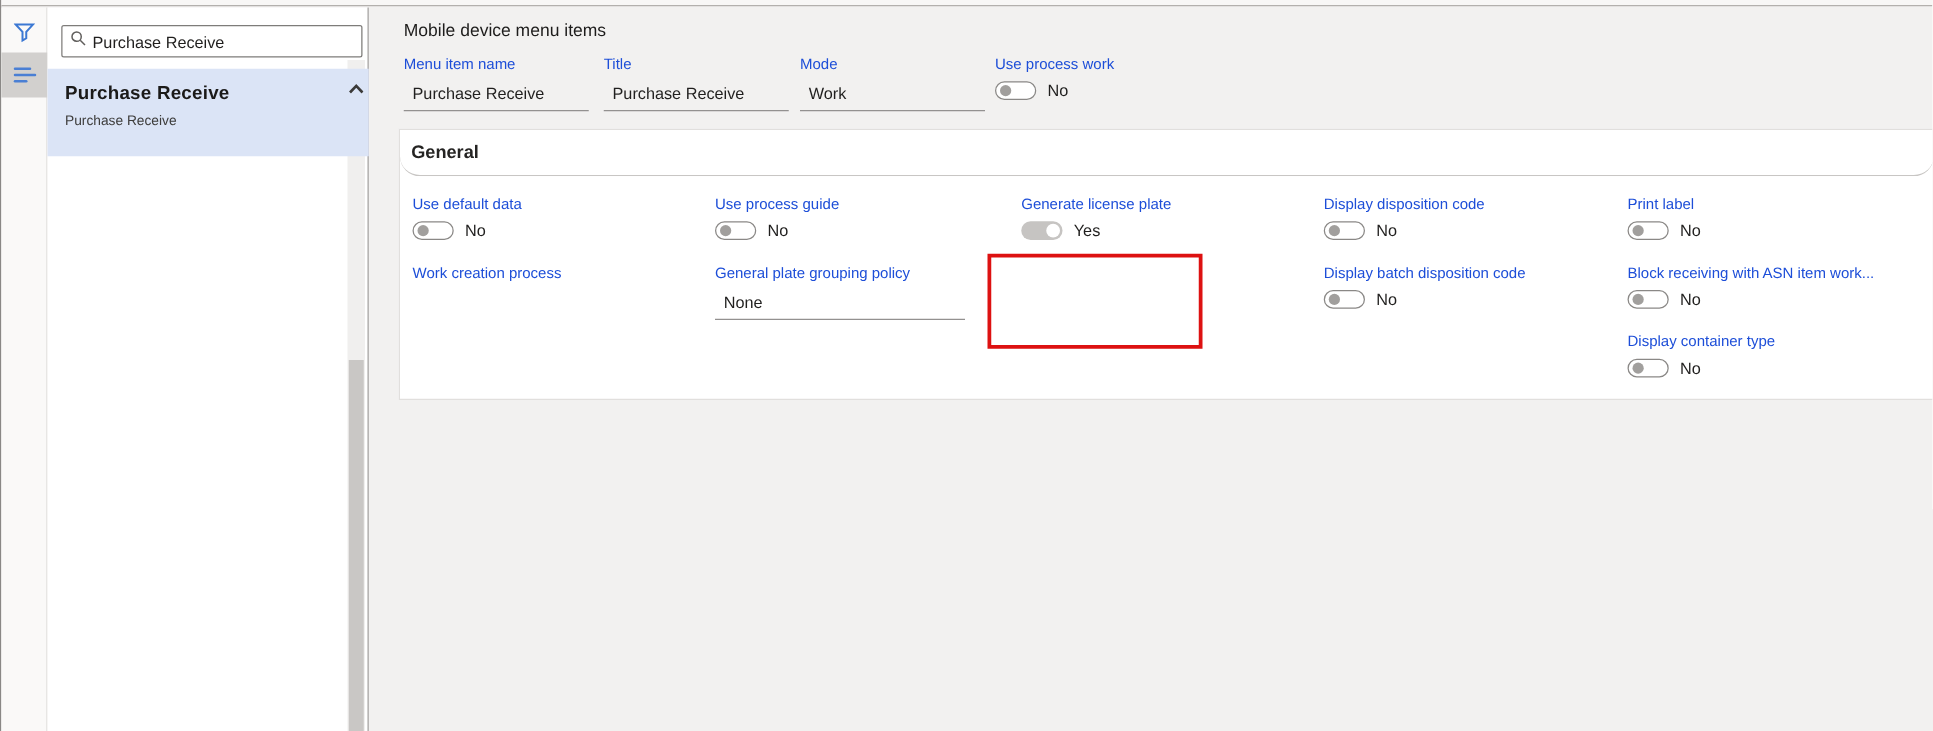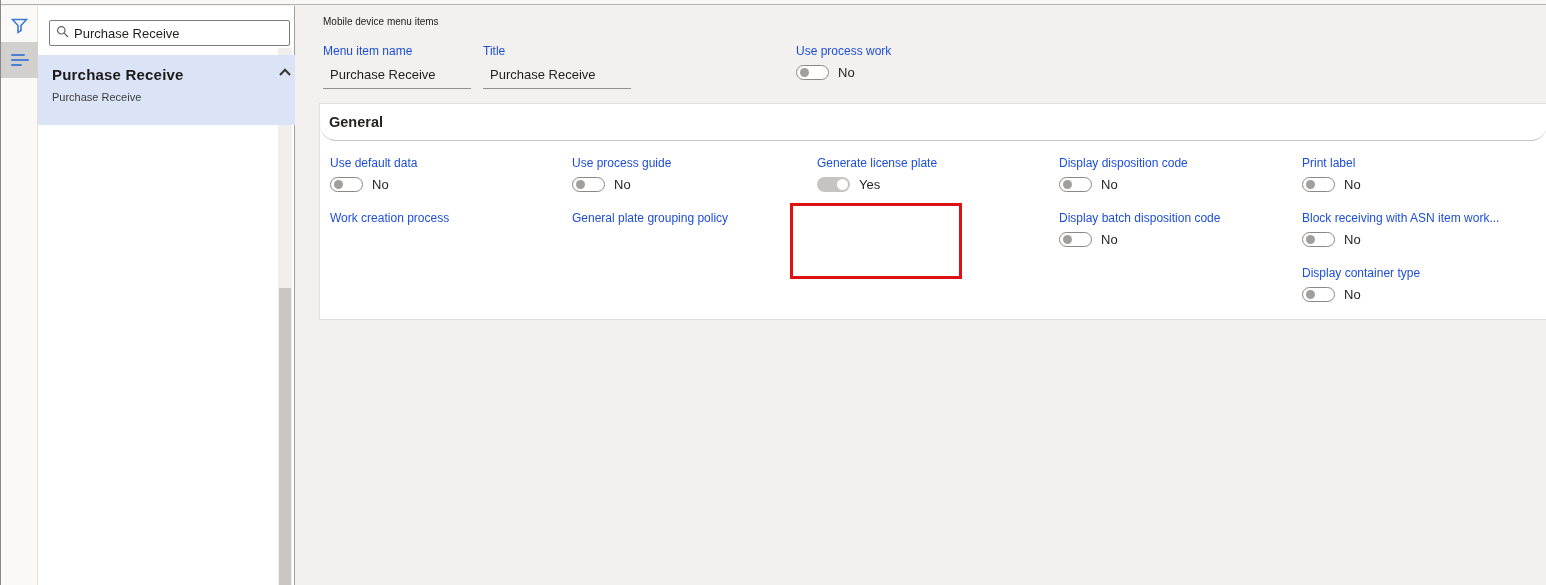--- a/index.html
+++ b/index.html
@@ -37,21 +37,21 @@
     background:#dbe4f6; padding:11px 0 0 14px; cursor:pointer;}
   .li-title {font-size:15px; font-weight:bold; color:#1b1a19; letter-spacing:.2px;}
   .li-sub {font-size:11px; color:#3d3c3b; margin-top:8px;}
   .scroll-up {position:absolute; right:2px; top:58px; width:14px; height:14px;
     display:flex; align-items:center; justify-content:center; cursor:pointer;}
   .scroll-thumb {position:absolute; right:3px; top:282px; width:12px; bottom:0;
     background:#c9c7c5; cursor:grab;}
 
   
   .main {position:absolute; left:295px; top:6px; right:0; bottom:0; background:#f2f1f0;}
-  .page-title {position:absolute; left:27px; top:10px; font-size:10px; color:#1d1c1b;text-align:center;}
+  .page-title {position:absolute; left:27px; top:10px; font-size:14px; color:#1d1c1b;text-align:center;}
 
   .field {position:absolute;}
   .flabel {font-size:12px; color:#1d4ed8; margin-bottom:4px; white-space:nowrap;}
   .fvalue {font-size:13px; color:#201f1e; padding:5px 0 6px 7px;
     border-bottom:1px solid #939190; white-space:nowrap; cursor:text;}
   .fvalue.link {color:#2b6bd8; cursor:pointer;}
   .trow {display:flex; align-items:flex-end; gap:9px; margin-top:7px;}
   .toggle {width:33px; height:15px; border-radius:8px; position:relative;
     display:inline-block; cursor:pointer; flex:none;}
   .toggle.off {border:1px solid #8a8886; background:#fff;}
@@ -136,20 +136,24 @@
     <div class="page-title">Mobile device menu items</div>
 
     <div class="field f-h1">
       <div class="flabel">Menu item name</div>
       <div class="fvalue">Purchase Receive</div>
     </div>
     <div class="field f-h2">
       <div class="flabel">Title</div>
       <div class="fvalue">Purchase Receive</div>
     </div>
+    <div class="field f-h3">
+      <div class="flabel">Mode</div>
+      <div class="fvalue">Work</div>
+    </div>
     <div class="field f-h4">
       <div class="flabel">Use process work</div>
       <div class="trow">
         <span class="toggle off">
             <span class="knob"></span>
           </span>
         <span class="tval">No</span>
       </div>
     </div>
 
@@ -200,20 +204,21 @@
             </span>
           <span class="tval">No</span>
         </div>
       </div>
 
       <div class="field c1 r2 w-wcp">
         <div class="flabel">Work creation process</div>
       </div>
       <div class="field c2 r2 w-lpg">
         <div class="flabel">General plate grouping policy</div>
+        <div class="fvalue">None</div>
       </div>
       <div class="field c4 r2">
         <div class="flabel">Display batch disposition code</div>
         <div class="trow">
           <span class="toggle off">
               <span class="knob"></span>
             </span>
           <span class="tval">No</span>
         </div>
       </div>

